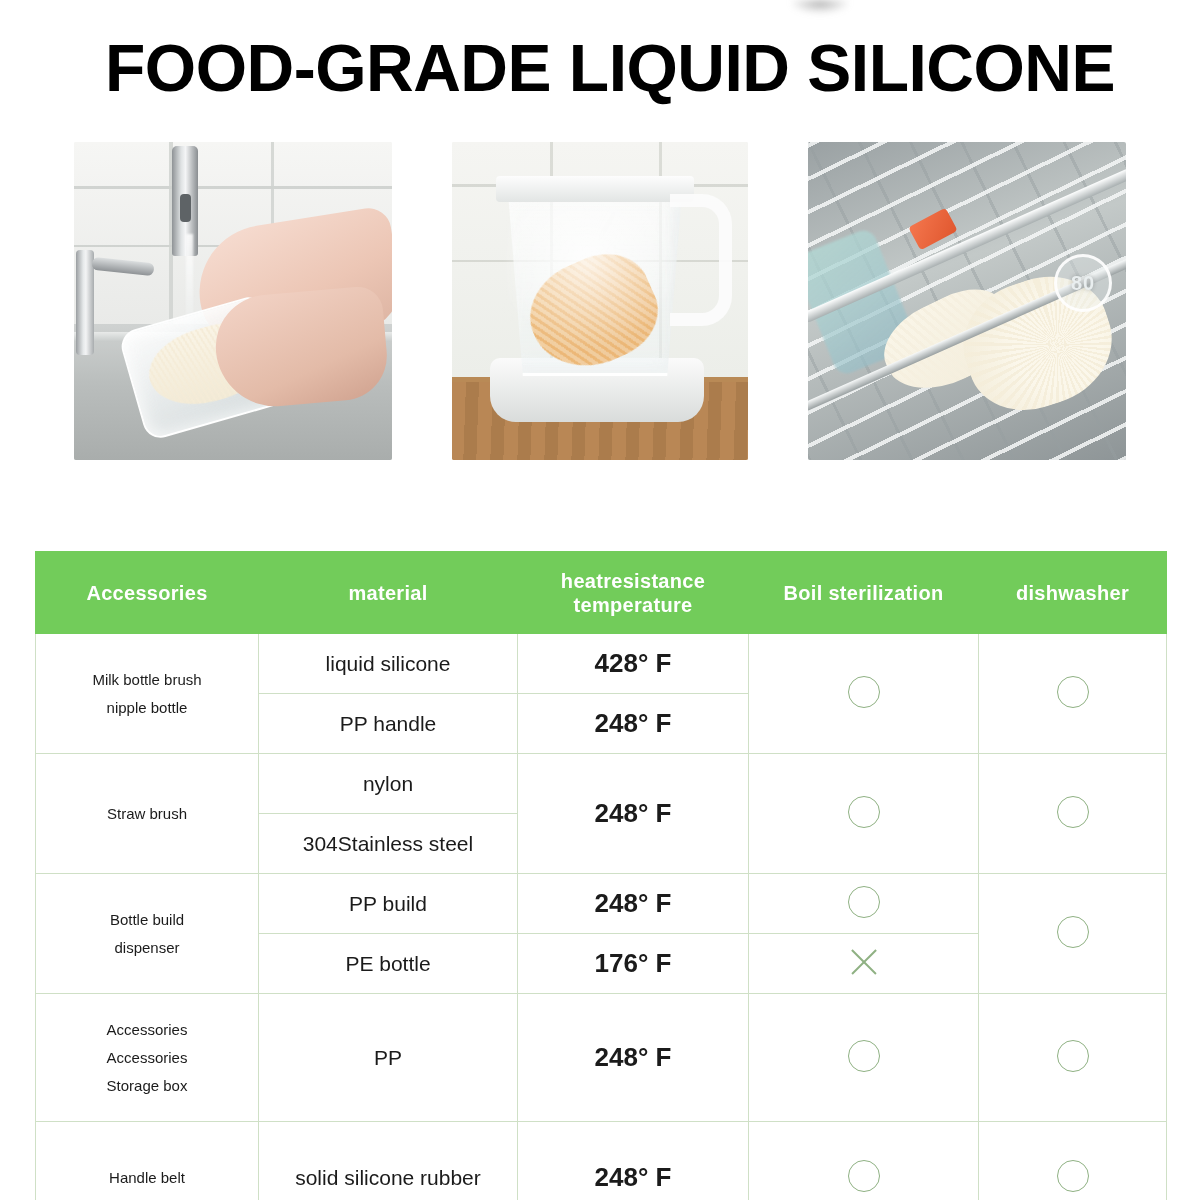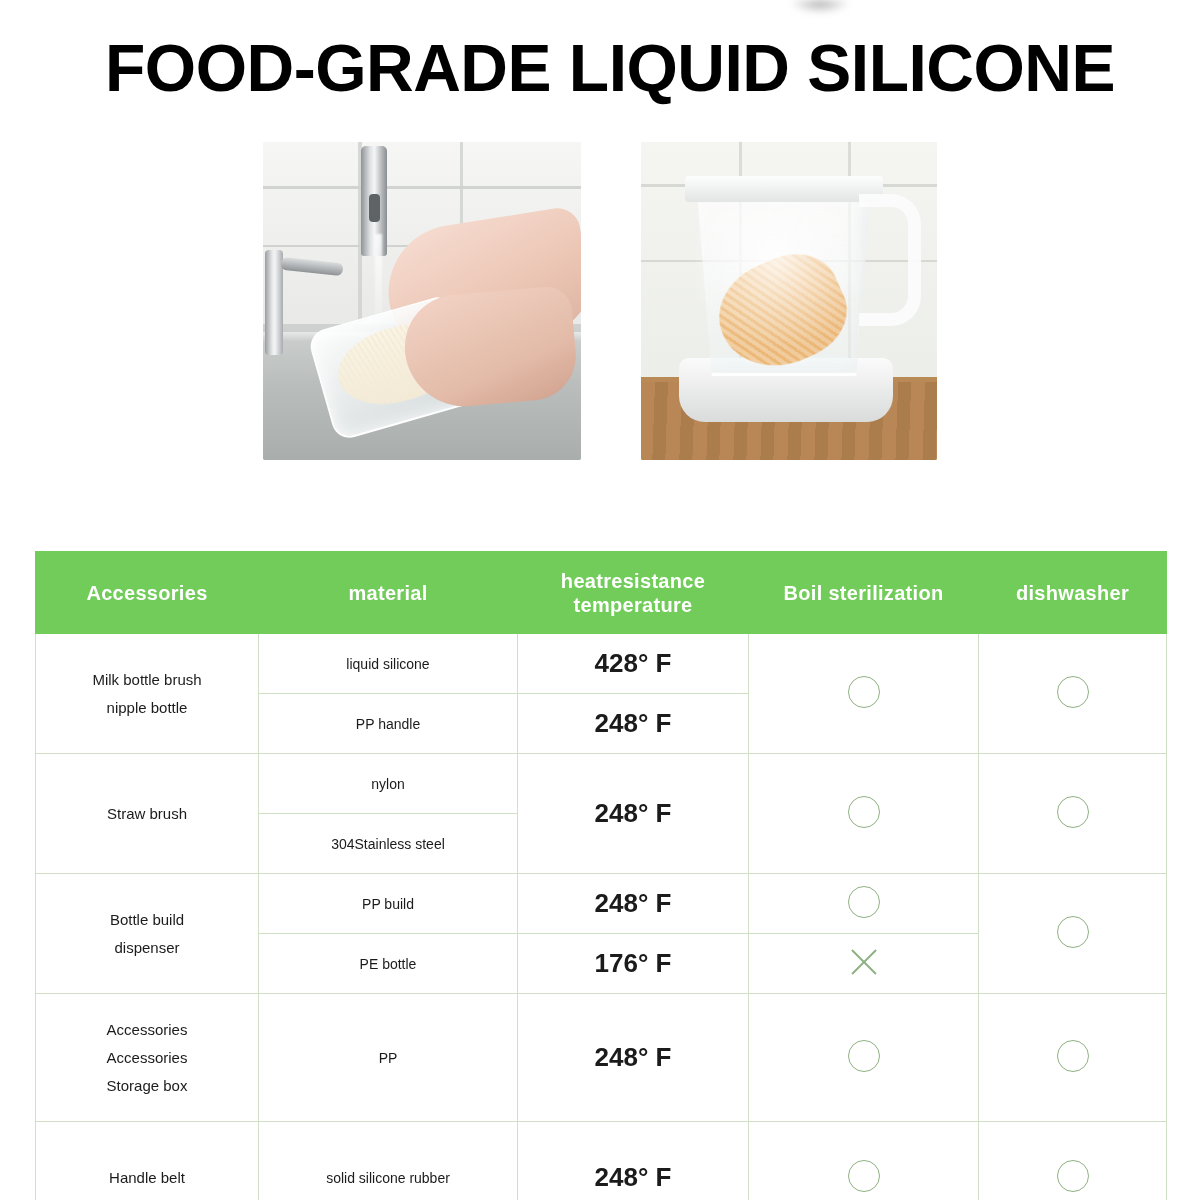--- a/index.html
+++ b/index.html
@@ -287,21 +287,21 @@
     height: 82px;
     line-height: 24px;
     padding: 4px 6px;
   }
   td.acc {
     font-size: 15px;
     line-height: 28px;
     font-weight: 400;
   }
   td.mat {
-    font-size: 14px;
+    font-size: 21px;
     line-height: 28px;
     height: 60px;
   }
   td.temp {
     font-size: 26px;
     font-weight: 700;
   }
   td.mark { }
 
   .circle {
@@ -352,20 +352,30 @@
     <div class="tilewall"></div>
     <div class="wood"></div>
     <div class="kettlebase"></div>
     <div class="glass"></div>
     <div class="brushin"></div>
     <div class="steam"></div>
     <div class="lid"></div>
     <div class="handle"></div>
   </div>
 
+  <div class="photo p3">
+    <div class="rack"></div>
+    <div class="blueitem"></div>
+    <div class="orange"></div>
+    <div class="bar1"></div>
+    <div class="brushL"></div>
+    <div class="brushR"></div>
+    <div class="bar2"></div>
+    <div class="dial">80</div>
+  </div>
 
 </div>
 
 <div class="table-wrap">
   <table class="spec">
     <colgroup>
       <col style="width:223px">
       <col style="width:259px">
       <col style="width:231px">
       <col style="width:230px">

